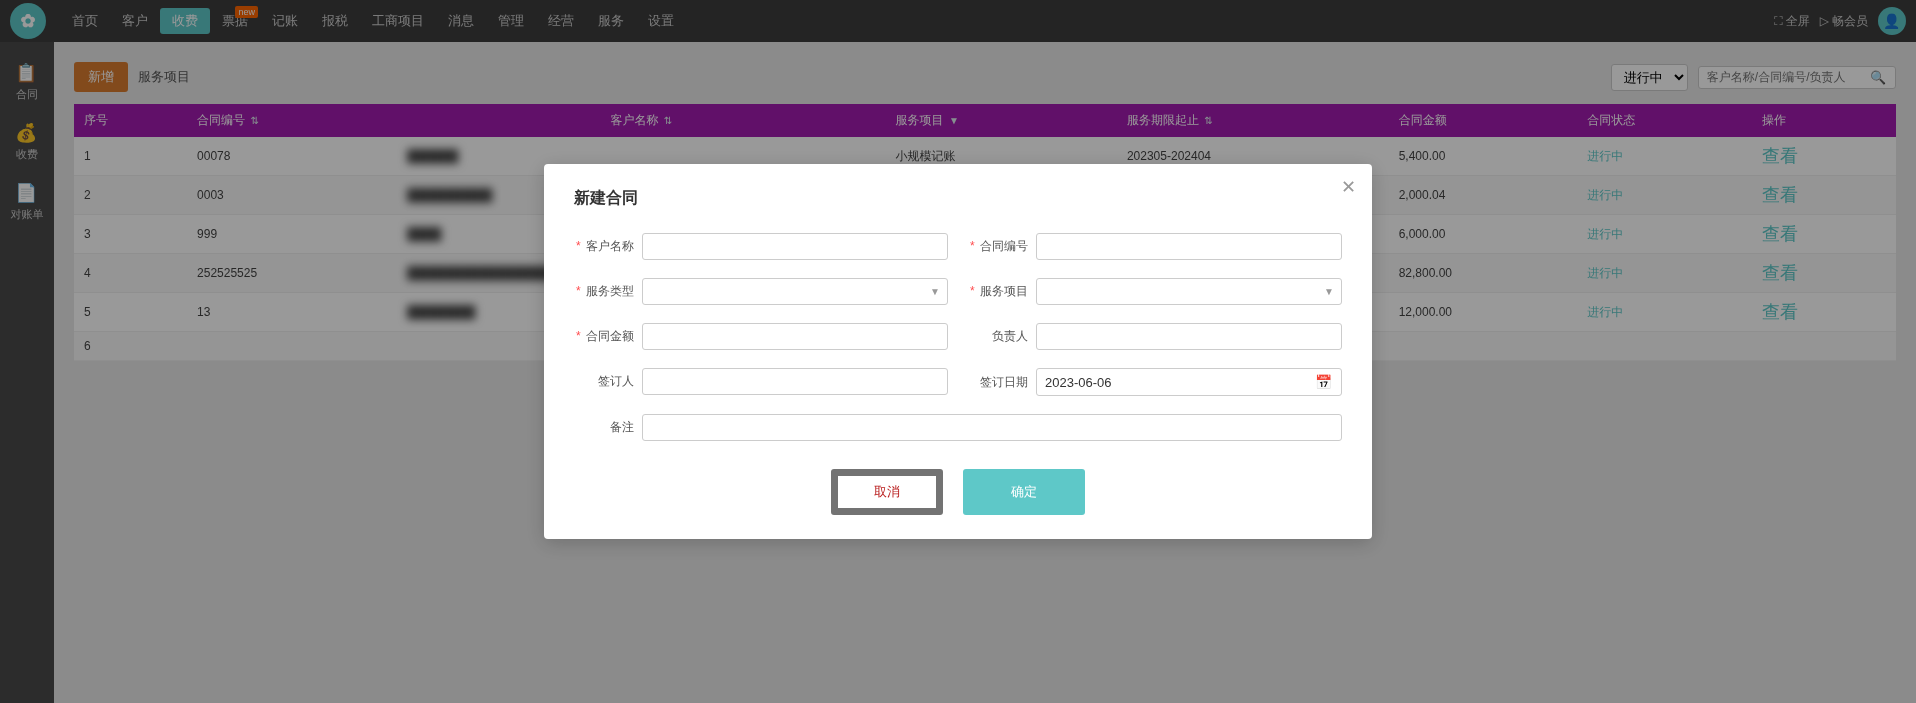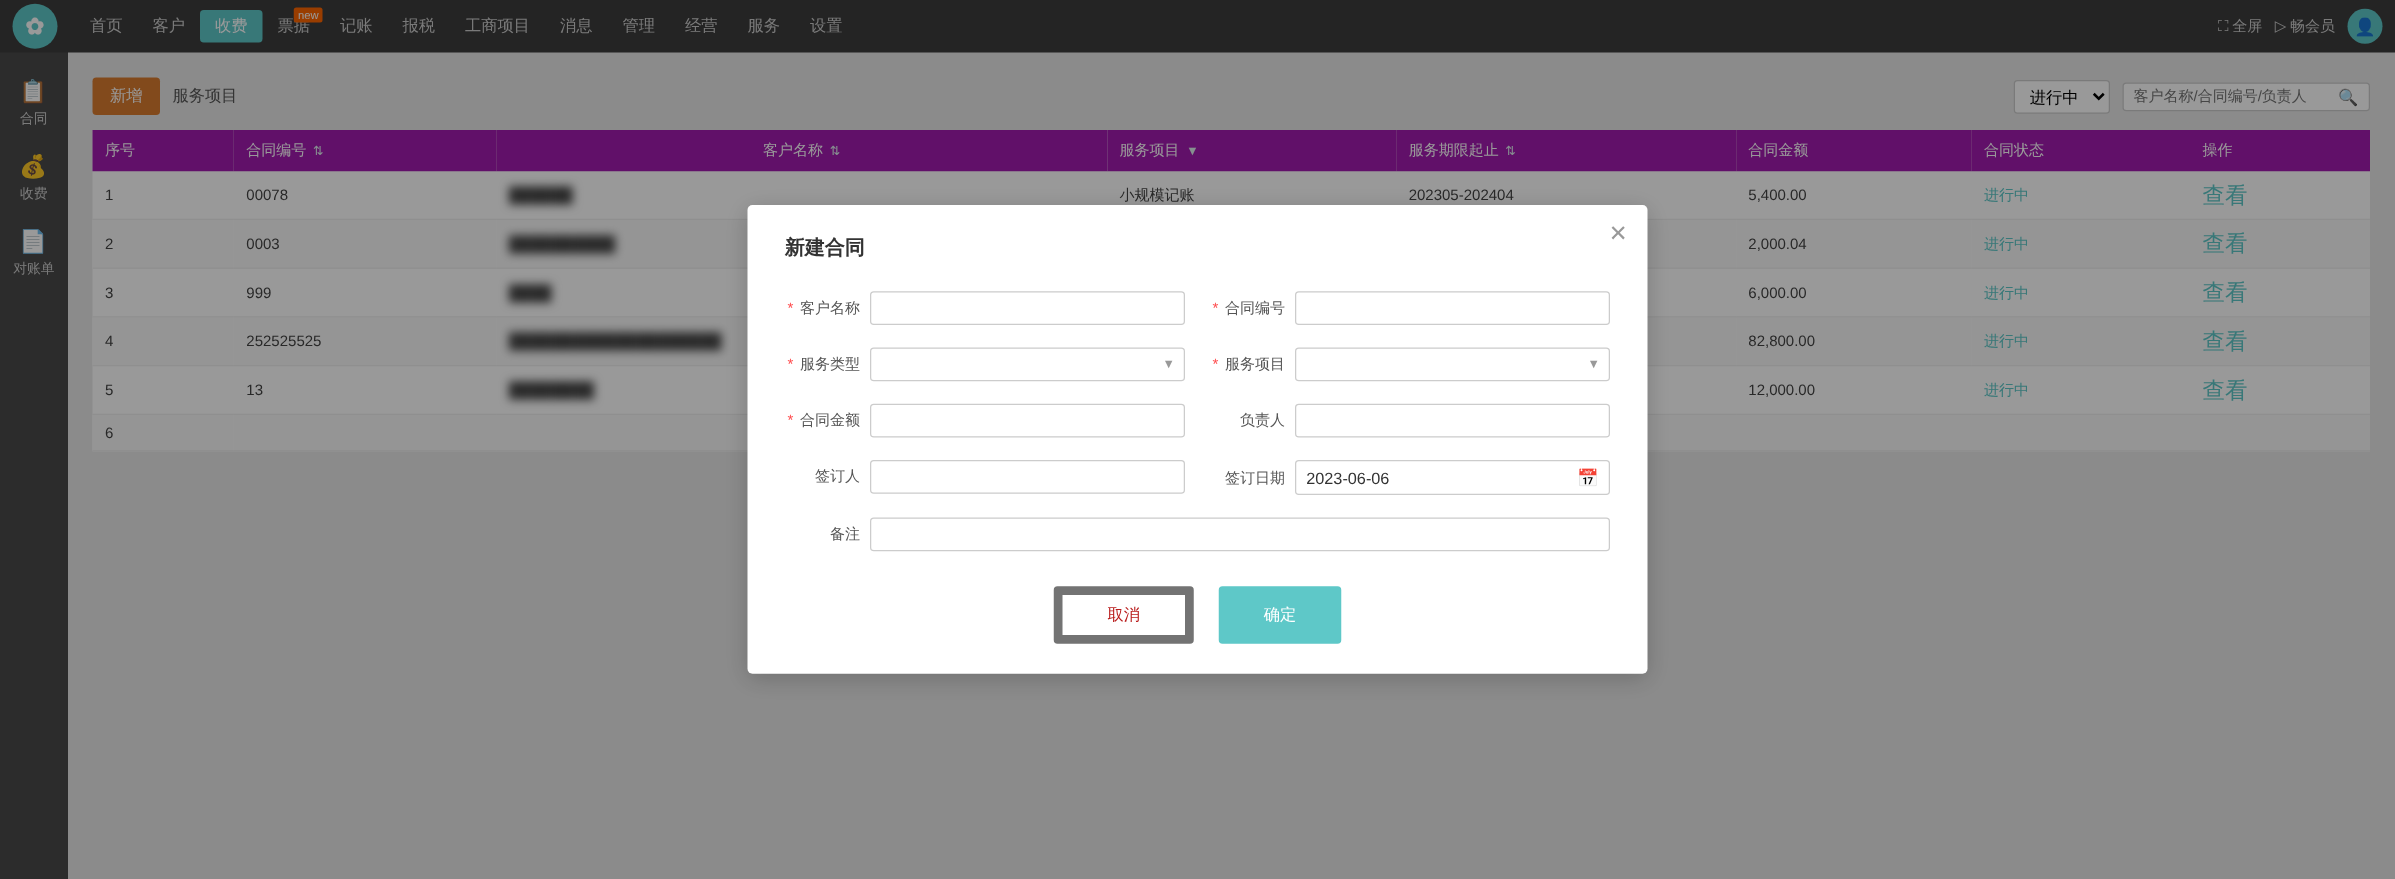--- a/index.html
+++ b/index.html
@@ -99,21 +99,21 @@
     }
     .sort-icon { font-size: 10px; color: #e0f0f0; margin-left: 2px; }
 
     
     .modal-overlay {
       position: fixed; top: 0; left: 0; right: 0; bottom: 0;
       background: rgba(0,0,0,0.4); z-index: 200;
       display: flex; align-items: center; justify-content: center;
     }
     .modal {
-      background: #fff; border-radius: 4px; width: 720px;
+      background: #fff; border-radius: 4px; width: 828px;
       padding: 24px 30px; position: relative; box-shadow: 0 4px 20px rgba(0,0,0,0.2);
     }
     .modal-title {
       font-size: 16px; color: #333; margin-bottom: 24px; font-weight: bold;
     }
     .modal-close {
       position: absolute; top: 14px; right: 16px;
       cursor: pointer; color: #999; font-size: 18px; line-height: 1;
     }
     .form-row {
@@ -149,21 +149,21 @@
     .cal-icon { color: #999; font-size: 14px; cursor: pointer; }
     .modal-footer {
       display: flex; justify-content: center; gap: 20px; margin-top: 28px;
     }
     .btn-cancel {
       border: 7px solid #737373; background: #fff; color: #b91c1c;
       padding: 7px 36px; border-radius: 3px; cursor: pointer; font-size: 13px;
     }
     .btn-confirm {
       border: none; background: #5ec8c8; color: #fff;
-      padding: 7px 36px; border-radius: 3px; cursor: pointer; font-size: 13px;
+      padding: 7px 48px; border-radius: 3px; cursor: pointer; font-size: 13px;
     }
 
     
     .blurred {
       filter: blur(4px); user-select: none; display: inline-block;
     }
   </style>
 </head>
 <body>
 

